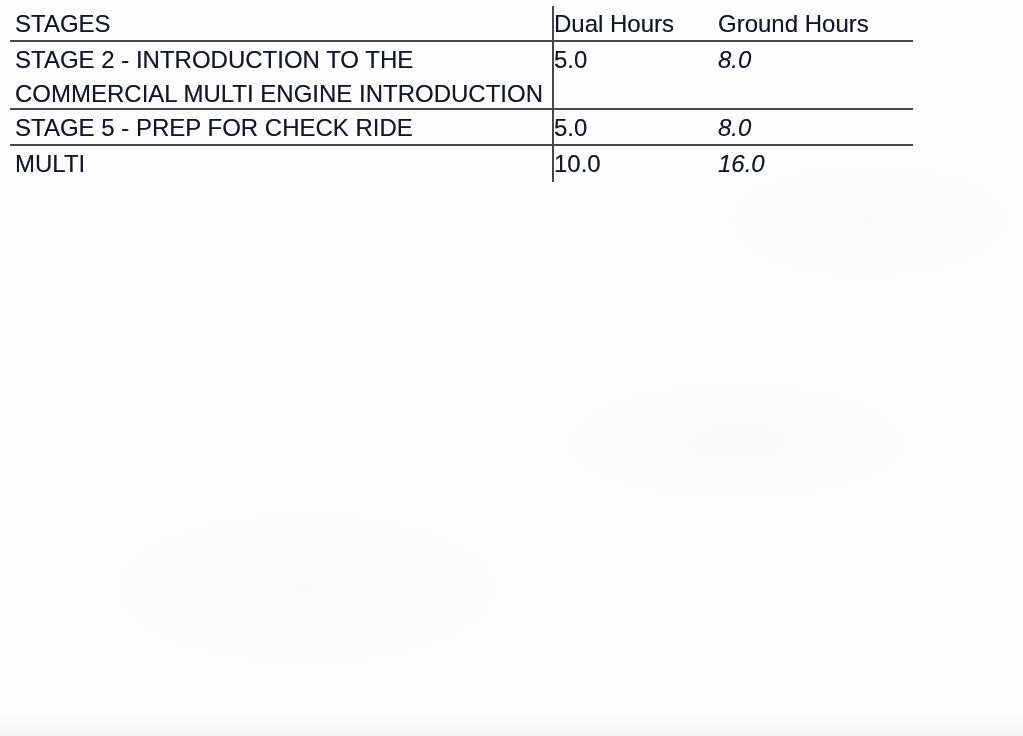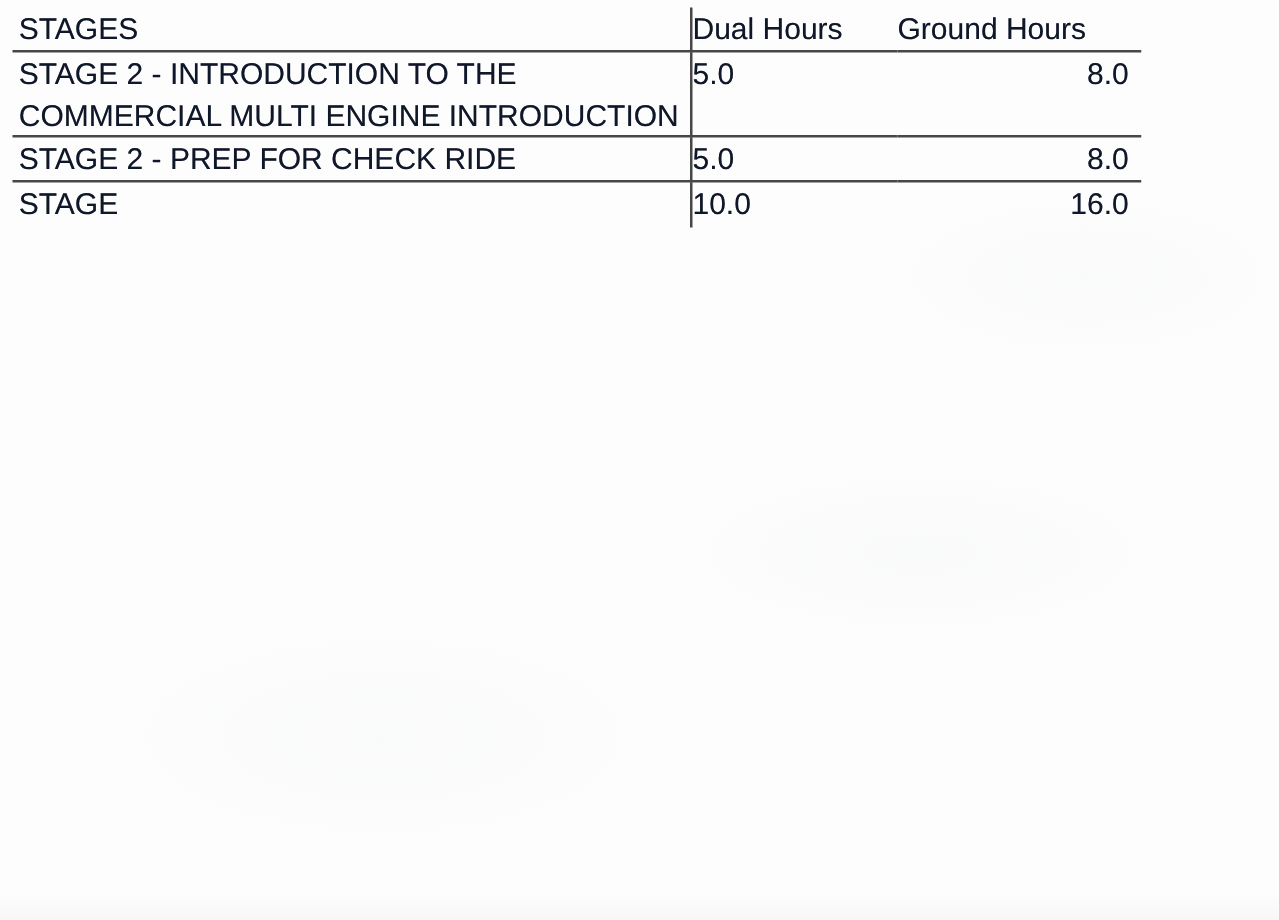--- a/index.html
+++ b/index.html
@@ -44,21 +44,21 @@
 
   .cell {
     padding: 1px 0 0 0;
     white-space: nowrap;
     overflow: visible;
   }
 
   .stage-col   { text-align: left;  padding-left: 5px; }
   .head-num    { text-align: left; }
   .num-dual    { text-align: left; padding-right: 2px; }
-  .num-ground  { text-align: right; padding-right: 10px; }
+  .num-ground  { padding-right: 10px; font-style: italic; }
 
   
   .rule-bottom { border-bottom: 2px solid #474747; }
 
   
   .vline { border-left: 2px solid #474747; }
 
   .stage-line { display: block; }
 </style>
 </head>
@@ -73,24 +73,24 @@
     <div class="cell head-num rule-bottom">Ground Hours</div>
 
     <div class="cell stage-col rule-bottom">
       <span class="stage-line">STAGE 2 - INTRODUCTION TO THE</span>
       <span class="stage-line">COMMERCIAL MULTI ENGINE INTRODUCTION</span>
     </div>
     <div class="cell num-dual rule-bottom vline">5.0</div>
     <div class="cell num-ground rule-bottom">8.0</div>
 
     <div class="cell stage-col rule-bottom">
-      <span class="stage-line">STAGE 2 - PREP FOR CHECK RIDE</span>
+      <span class="stage-line">STAGE 5 - PREP FOR CHECK RIDE</span>
     </div>
     <div class="cell num-dual rule-bottom vline">5.0</div>
     <div class="cell num-ground rule-bottom">8.0</div>
 
-    <div class="cell stage-col">STAGE</div>
+    <div class="cell stage-col">MULTI</div>
     <div class="cell num-dual vline">10.0</div>
     <div class="cell num-ground">16.0</div>
 
   </div>
 
 </div>
 
 </body></html>

